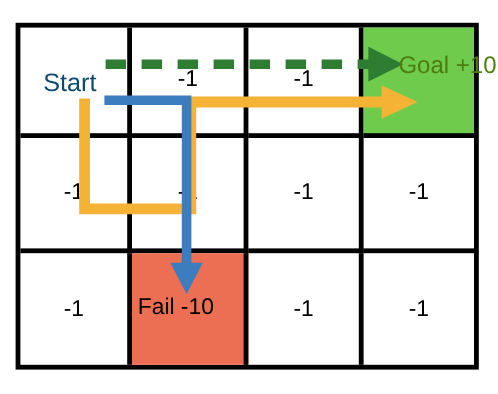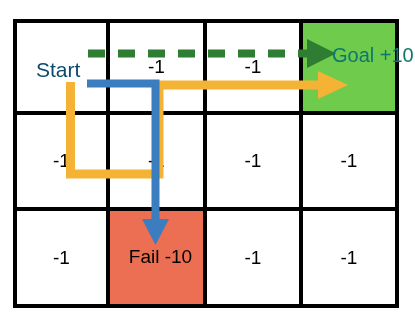--- a/index.html
+++ b/index.html
@@ -64,28 +64,28 @@
     font-size: 21px;
     color: #0c4a6e;
     font-family: "Liberation Sans", sans-serif;
     white-space: nowrap;
   }
   .goal-label {
     position: absolute;
     left: 332px;
     top: 42px;
     font-size: 20px;
-    color: #0f766e;
+    color: #4d7c0f;
     line-height: 1.32;
     font-family: "Liberation Sans", sans-serif;
     white-space: nowrap;
   }
   .fail-label {
     position: absolute;
-    left: 120px;
+    left: 106px;
     width: 81px;
     top: 244px;
     text-align: center;
     font-size: 19px;
     color: #000000;
     line-height: 1.32;
     font-family: "Liberation Sans", sans-serif;
   }
 </style>
 </head>

